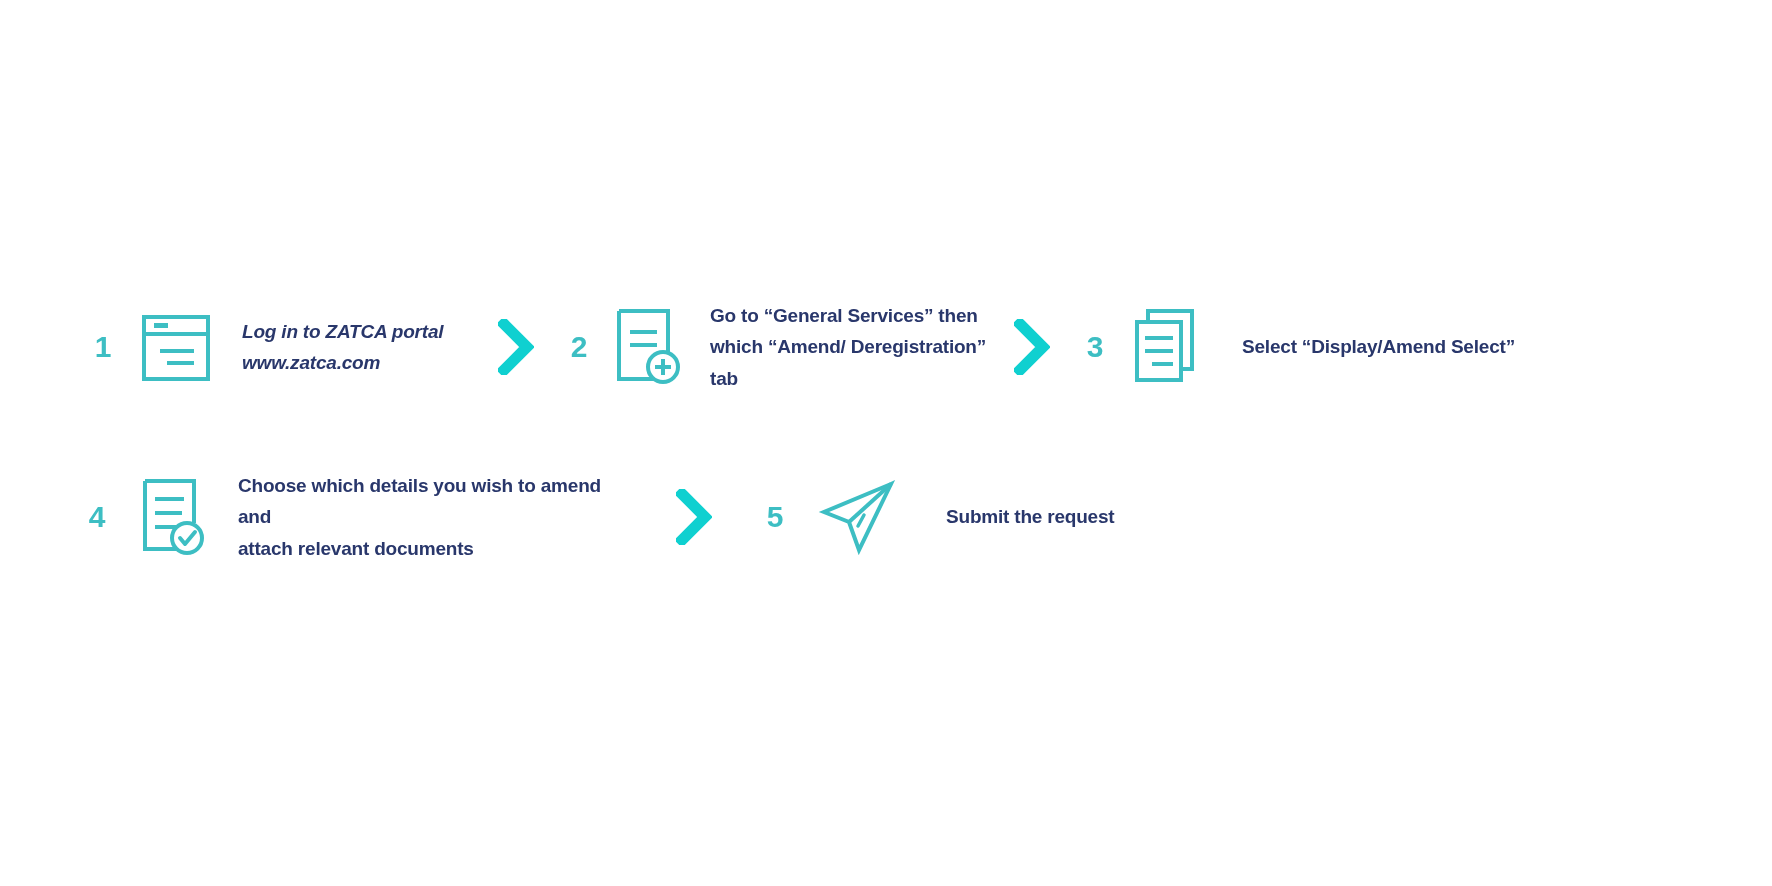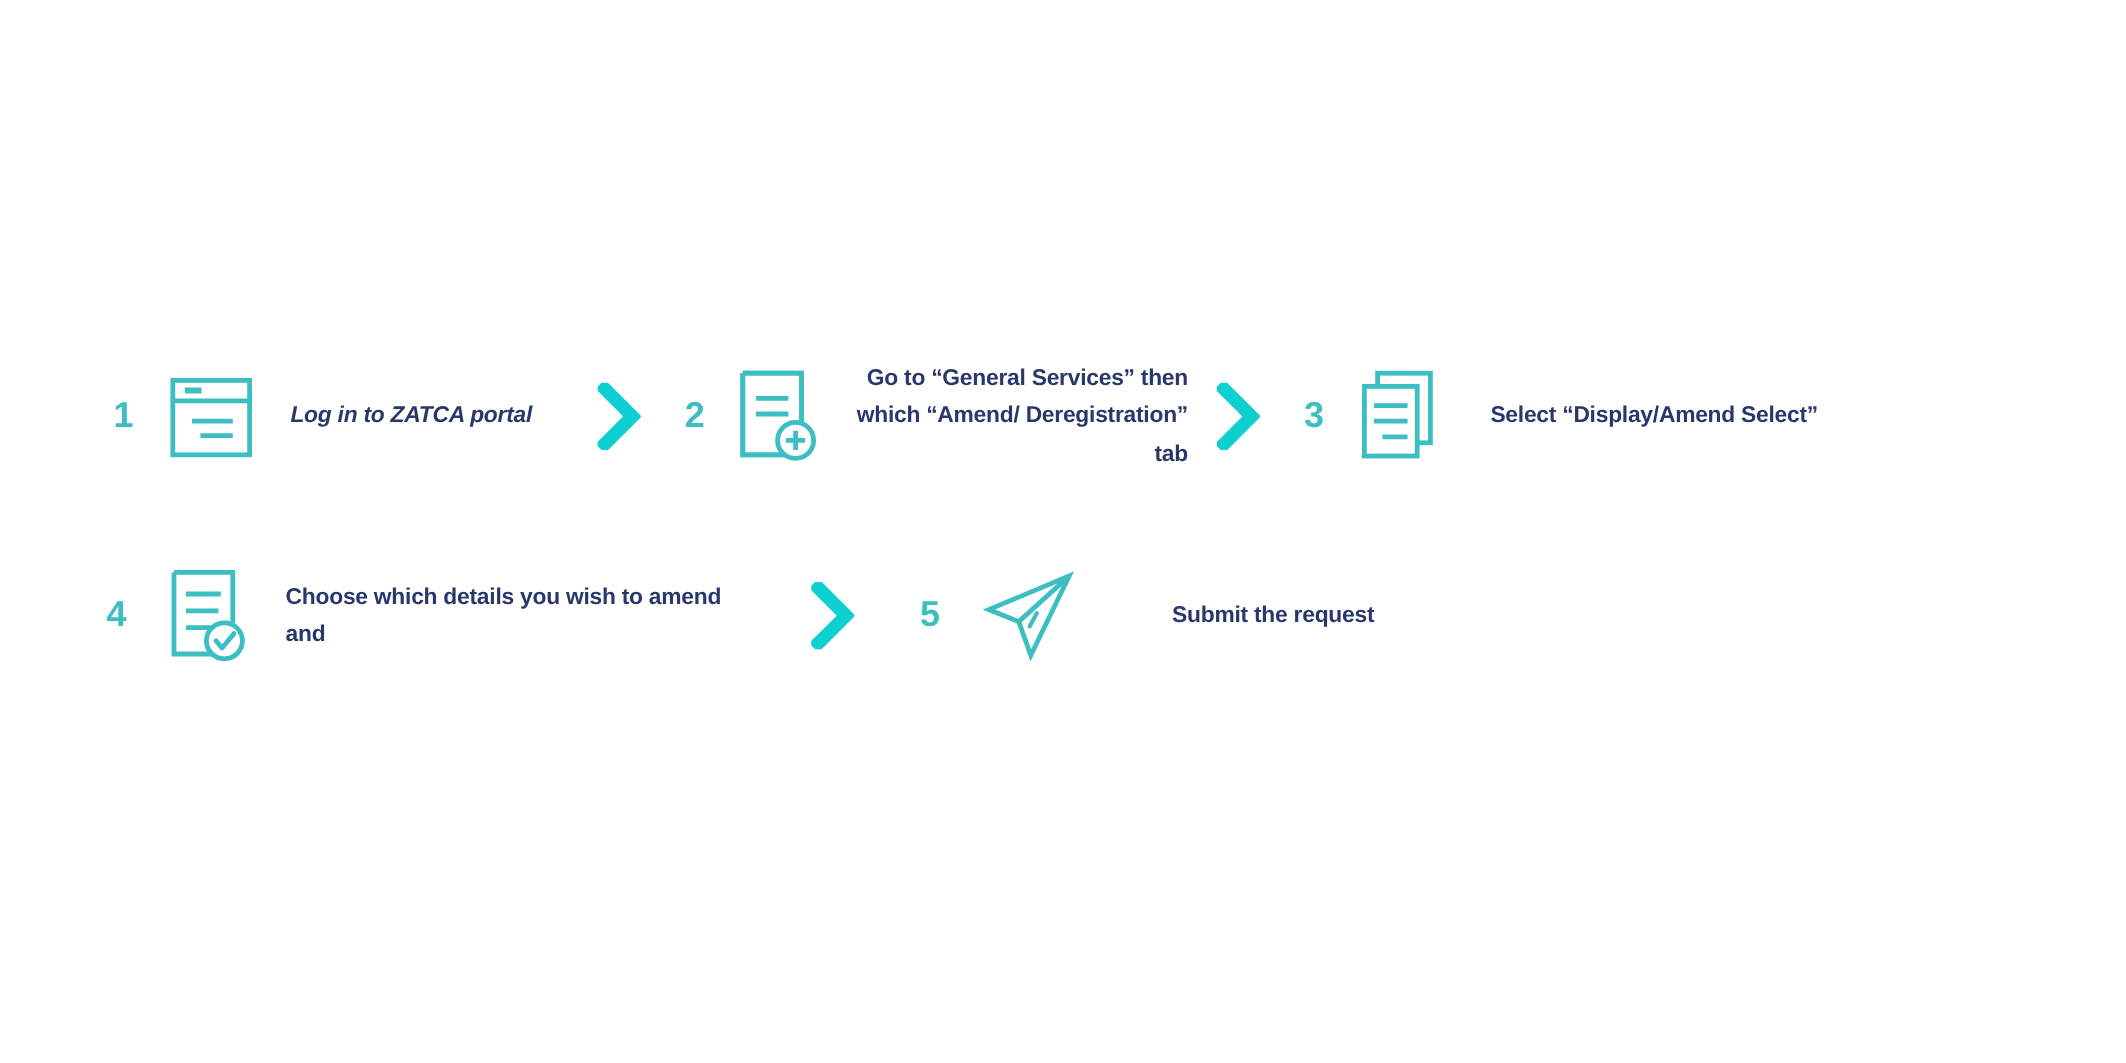--- a/index.html
+++ b/index.html
@@ -70,34 +70,34 @@
     justify-content: center;
   }
 
   
   #row-1 .num-1 { width: 34px; margin-right: 20px; }
   #row-1 .icon-1 { margin-right: 30px; }
   #row-1 .text-1 { width: 226px; margin-right: 30px; font-style: italic; }
   #row-1 .chev-1 { margin-right: 30px; }
   #row-1 .num-2 { width: 30px; margin-right: 16px; }
   #row-1 .icon-2 { margin-right: 28px; }
-  #row-1 .text-2 { width: 280px; margin-right: 24px; text-align: right; }
+  #row-1 .text-2 { width: 280px; margin-right: 24px; }
   #row-1 .chev-2 { margin-right: 30px; }
   #row-1 .num-3 { width: 30px; margin-right: 20px; }
   #row-1 .icon-3 { margin-right: 40px; }
   #row-1 .text-3 { width: 300px; }
 
   
   #row-2 .num-4 { width: 34px; margin-right: 22px; }
   #row-2 .icon-4 { margin-right: 30px; }
   #row-2 .text-4 { width: 400px; margin-right: 38px; }
   #row-2 .chev-4 { margin-right: 48px; }
   #row-2 .num-5 { width: 30px; margin-right: 26px; }
   #row-2 .icon-5 { margin-right: 44px; }
-  #row-2 .text-5 { width: 230px; text-align: center; }
+  #row-2 .text-5 { width: 230px; }
 </style>
 </head>
 <body>
 
 <div id="canvas">
 
   <div class="step-row" id="row-1">
 
     <div class="step-item">
       <div class="step-number num-1">1</div>
@@ -105,20 +105,21 @@
         <svg width="72" height="80" viewBox="0 0 72 80" fill="none">
           <rect x="4" y="10" width="64" height="62" stroke="#3DBEC3" stroke-width="4"></rect>
           <line x1="4" y1="27" x2="68" y2="27" stroke="#3DBEC3" stroke-width="4"></line>
           <line x1="14" y1="18.5" x2="28" y2="18.5" stroke="#3DBEC3" stroke-width="5"></line>
           <line x1="20" y1="44" x2="54" y2="44" stroke="#3DBEC3" stroke-width="4"></line>
           <line x1="27" y1="56" x2="54" y2="56" stroke="#3DBEC3" stroke-width="4"></line>
         </svg>
       </div>
       <div class="step-text text-1">
         <div>Log in to ZATCA portal</div>
+        <div>www.zatca.com</div>
       </div>
     </div>
 
     <div class="chevron chev-1">
       <svg width="36" height="56" viewBox="0 0 36 56" fill="none">
         <polyline points="6,5 29,28 6,51" stroke="#0FD0D0" stroke-width="11" stroke-linecap="square" stroke-linejoin="miter" fill="none"></polyline>
       </svg>
     </div>
 
     <div class="step-item">
@@ -176,20 +177,21 @@
           <path d="M9 6 V74 H46" stroke="#3DBEC3" stroke-width="4" fill="none"></path>
           <line x1="19" y1="24" x2="48" y2="24" stroke="#3DBEC3" stroke-width="4"></line>
           <line x1="19" y1="38" x2="46" y2="38" stroke="#3DBEC3" stroke-width="4"></line>
           <line x1="19" y1="52" x2="40" y2="52" stroke="#3DBEC3" stroke-width="4"></line>
           <circle cx="51" cy="63" r="15" stroke="#3DBEC3" stroke-width="4" fill="#ffffff"></circle>
           <polyline points="44,63 49,69 59,57" stroke="#3DBEC3" stroke-width="4" fill="none" stroke-linecap="round" stroke-linejoin="round"></polyline>
         </svg>
       </div>
       <div class="step-text text-4">
         <div>Choose which details you wish to amend and</div>
+        <div>attach relevant documents</div>
       </div>
     </div>
 
     <div class="chevron chev-4">
       <svg width="36" height="56" viewBox="0 0 36 56" fill="none">
         <polyline points="6,5 29,28 6,51" stroke="#0FD0D0" stroke-width="11" stroke-linecap="square" stroke-linejoin="miter" fill="none"></polyline>
       </svg>
     </div>
 
     <div class="step-item">

